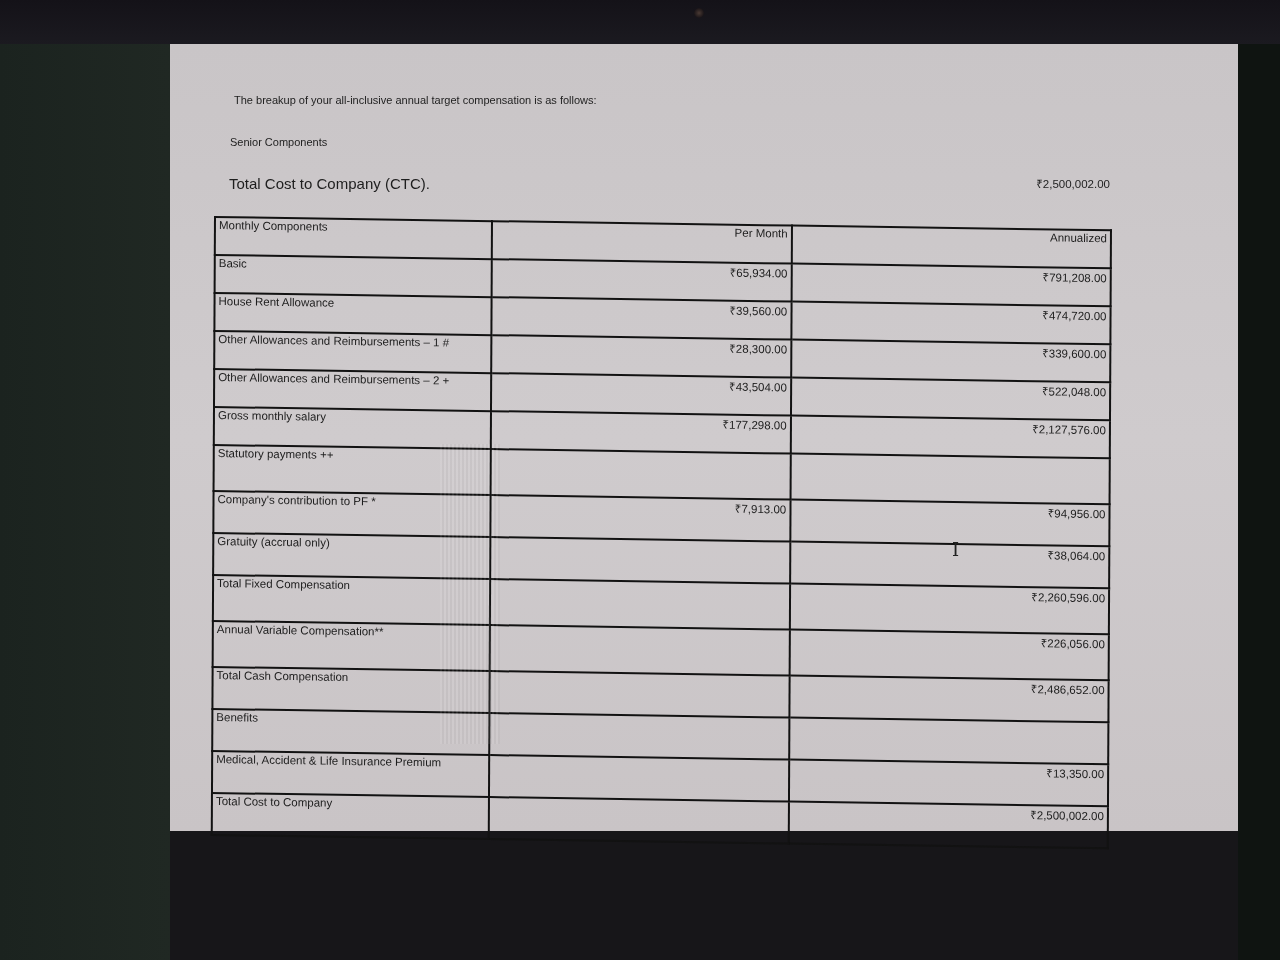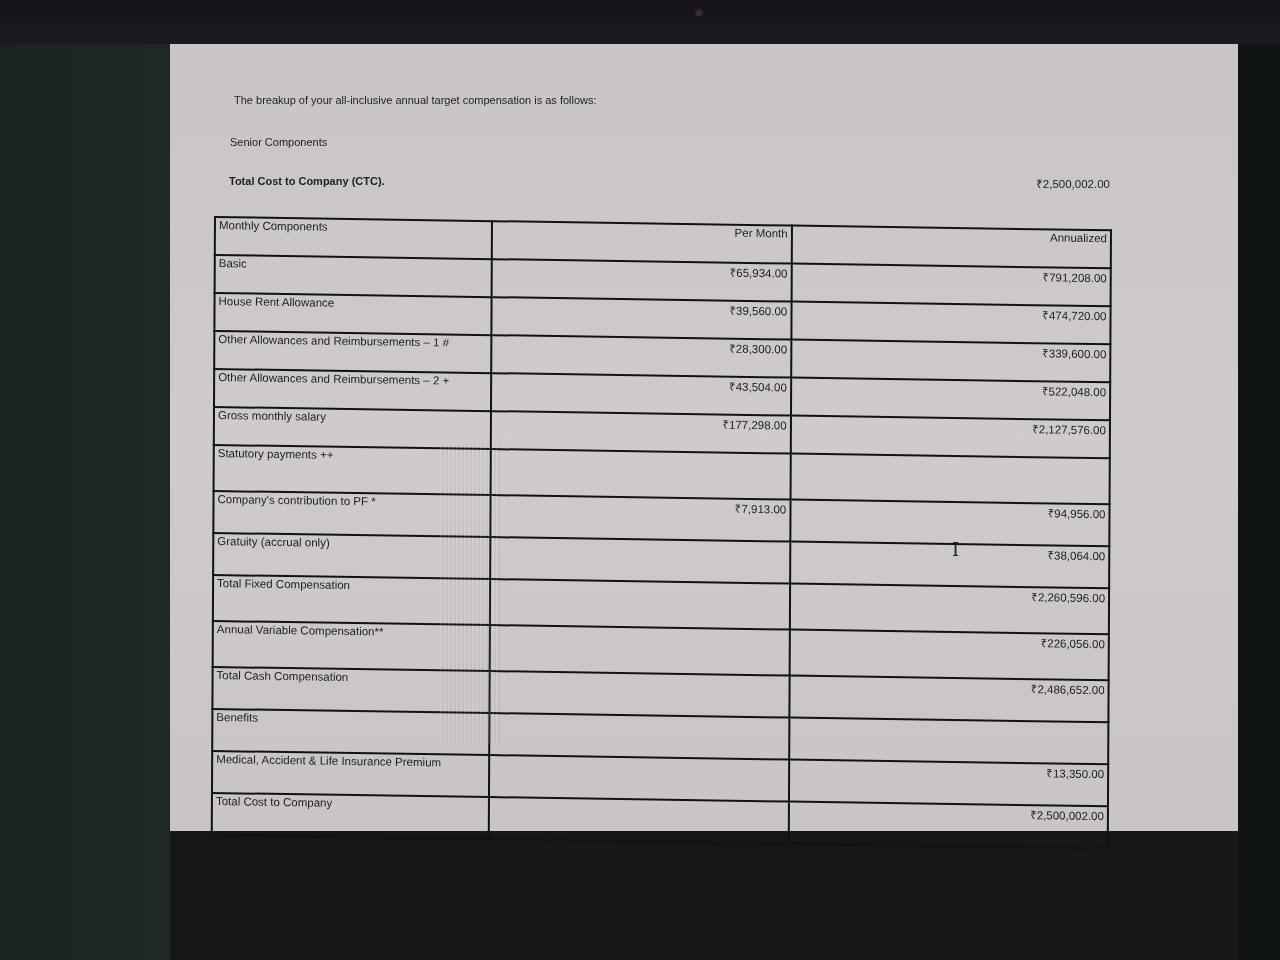--- a/index.html
+++ b/index.html
@@ -54,23 +54,22 @@
     }
     .role {
       position: absolute;
       left: 60px; top: 92px;
       font-size: 11px;
       color: #1e1e1e;
     }
     .ctc-label {
       position: absolute;
       left: 59px; top: 131px;
-      font-size: 11px;
-      color: #1e1e1e;
-      font-weight: bold;
+      font-size: 15px;
+      color: #1e1e1e;
     }
     .ctc-value {
       position: absolute;
       left: 820px; top: 132px;
       width: 120px;
       text-align: right;
       font-size: 11.5px;
       color: #1e1e1e;
     }
     .comp-table {

